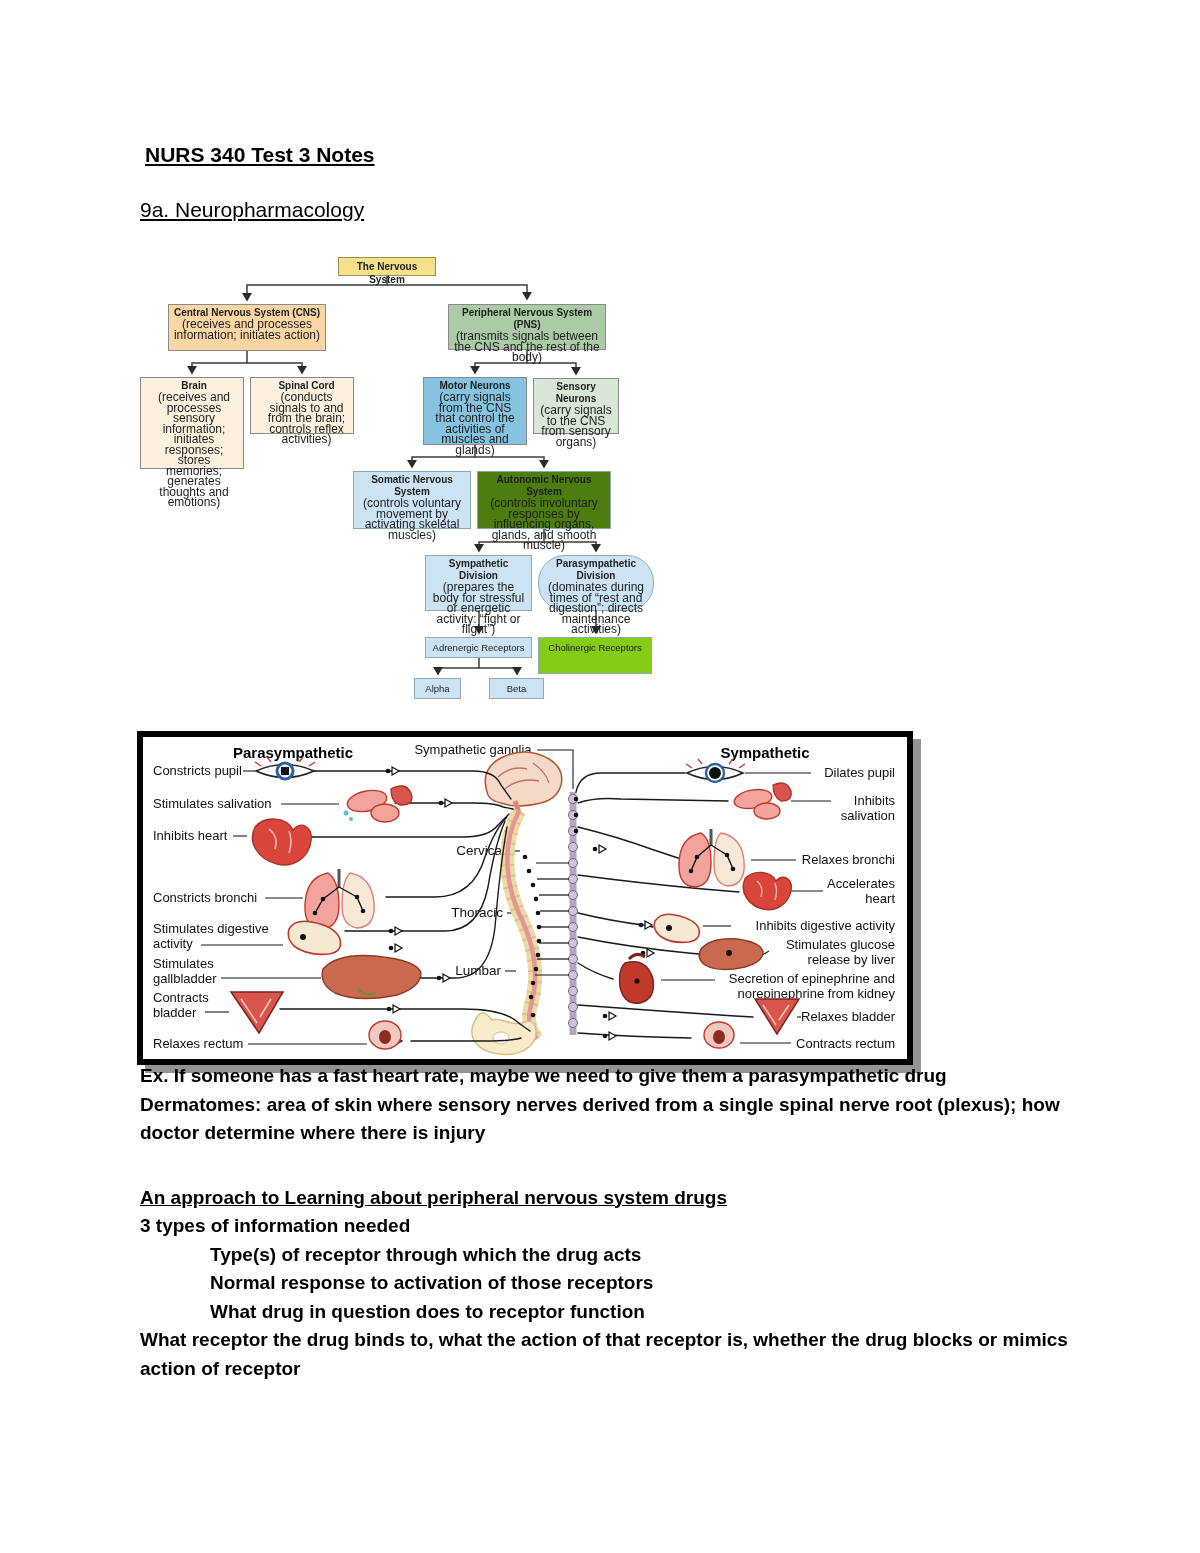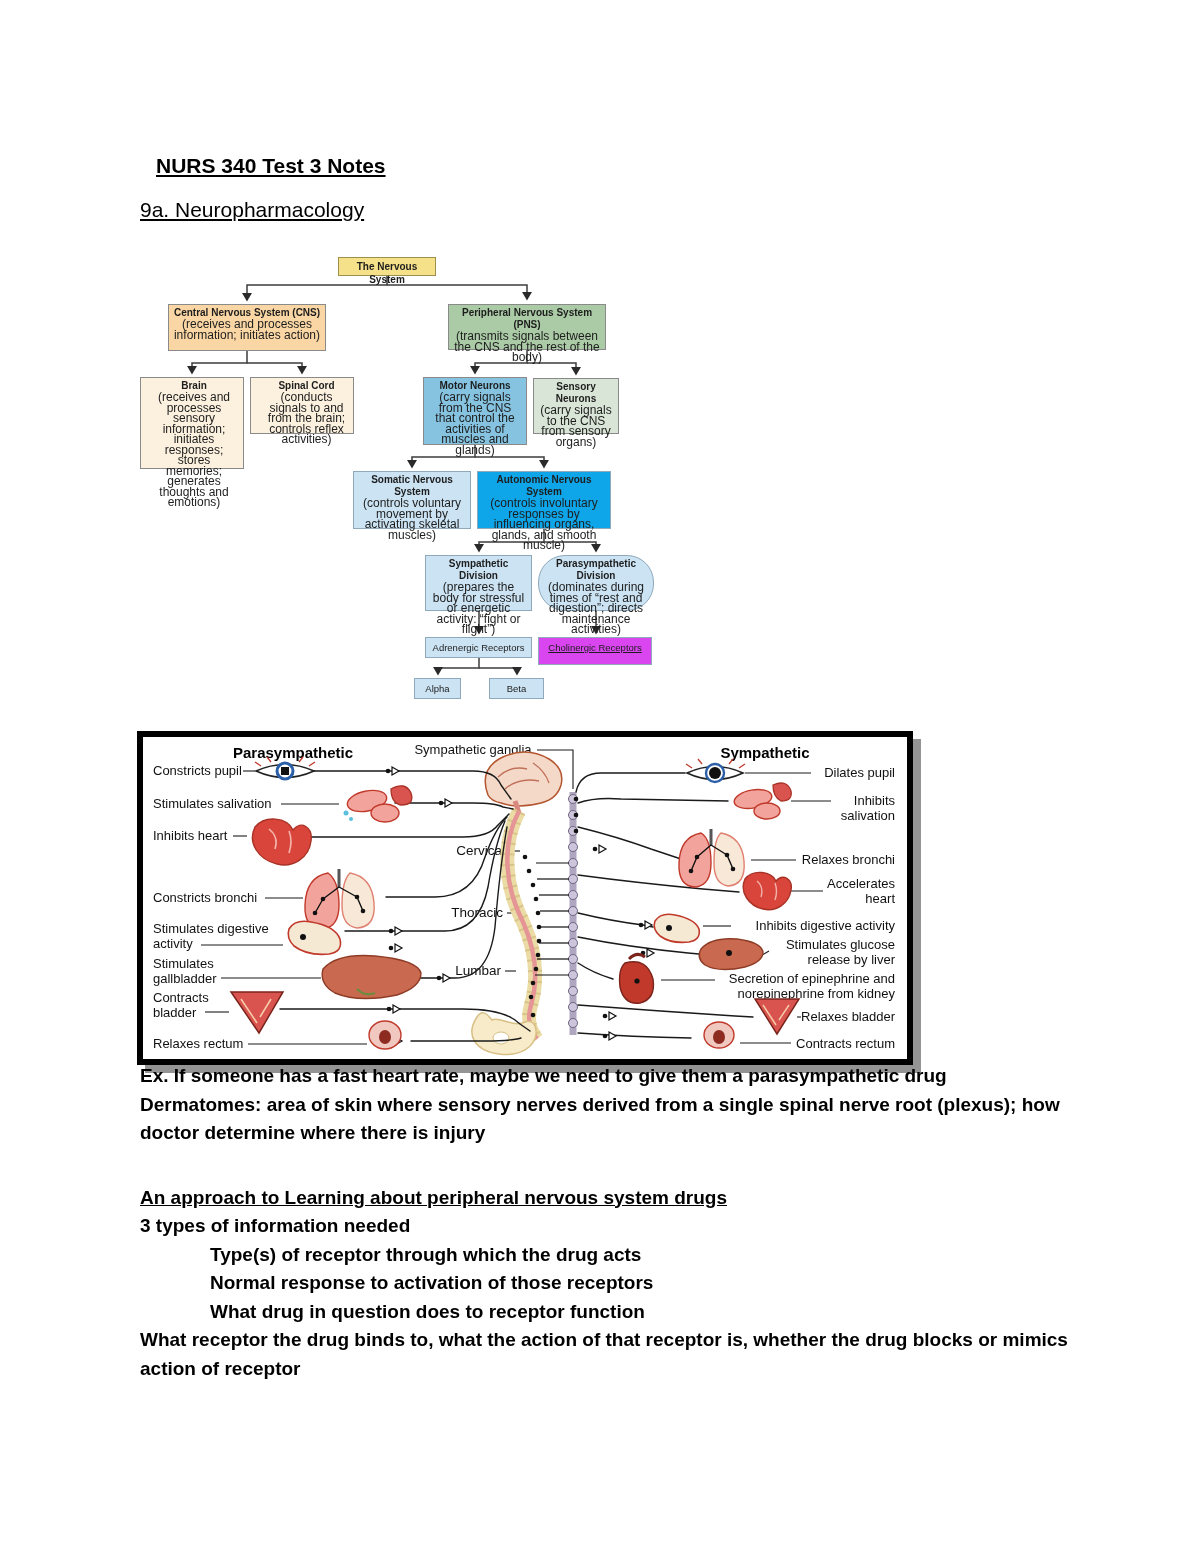--- a/index.html
+++ b/index.html
@@ -1,21 +1,21 @@
 <!DOCTYPE html>
 <html><head>
 <meta charset="utf-8">
 <style>
   html,body{margin:0;padding:0;background:#ffffff;}
   body{font-family:"Liberation Sans", sans-serif; color:#000;}
   .page{position:relative;width:1200px;height:1553px;background:#fff;overflow:hidden;}
 
   
   .doc-title{position:absolute;left:140px;top:138px;font-size:21px;font-weight:700;
-             text-decoration:underline;margin:16px;}
+             text-decoration:underline;margin:5px;}
   .section-heading{position:absolute;left:140px;top:198px;font-size:21px;font-weight:400;
              text-decoration:underline;margin:0;}
   .notes{position:absolute;left:140px;top:1062px;width:962px;font-size:19px;font-weight:700;
          line-height:28.5px;}
   .notes p{margin:0;}
   .notes .gap-above{margin-top:36px;}
   .notes .indent{padding-left:70px;}
   .underlined{text-decoration:underline;}
 
   
@@ -27,25 +27,25 @@
   .fbox .fbox-desc{font-size:12px;line-height:10.5px;}
   .fb-root {left:198px;top:5px;width:98px;height:19px;background:#F4E18A;border-color:#9E8F4A;}
   .fb-root .fbox-title{line-height:13px;}
   .fb-cns  {left:28px; top:52px; width:158px;height:47px;background:#F9D6A4;text-align:center;}
   .fb-pns  {left:308px;top:52px; width:158px;height:46px;background:#ABCBA6;}
   .fb-brain{left:0px;  top:125px;width:104px;height:92px;background:#FBF1DE;padding-left:7px;}
   .fb-spinal{left:110px;top:125px;width:104px;height:57px;background:#FBF1DE;padding-left:12px;}
   .fb-motor{left:283px;top:125px;width:104px;height:68px;background:#85C3E0;}
   .fb-sensory{left:393px;top:126px;width:86px;height:56px;background:#D9E5D6;}
   .fb-somatic{left:213px;top:219px;width:118px;height:58px;background:#CBE3F2;border-color:#8FA9BC;}
-  .fb-autonomic{left:337px;top:219px;width:134px;height:58px;background:#0ea5e9;border-color:#8FA9BC;}
+  .fb-autonomic{left:337px;top:219px;width:134px;height:58px;background:#4d7c0f;border-color:#8FA9BC;}
   .fb-sympdiv{left:285px;top:303px;width:107px;height:56px;background:#CBE3F2;border-color:#8FA9BC;}
   .fb-paradiv{left:398px;top:303px;width:116px;height:56px;background:#CBE3F2;border-color:#8FA9BC;border-radius:27px;}
   .fb-adren{left:285px;top:385px;width:107px;height:21px;background:#CBE3F2;border-color:#8FA9BC;}
-  .fb-cholin{left:398px;top:385px;width:114px;height:28px;background:#d946ef;border-color:#8FA9BC;text-decoration:underline;}
+  .fb-cholin{left:398px;top:385px;width:114px;height:37px;background:#84cc16;border-color:#8FA9BC;}
   .fb-alpha{left:274px;top:426px;width:47px;height:21px;background:#CBE3F2;border-color:#8FA9BC;}
   .fb-beta {left:349px;top:426px;width:55px;height:21px;background:#CBE3F2;border-color:#8FA9BC;}
   .fb-adren .fbox-title,.fb-cholin .fbox-title,.fb-alpha .fbox-title,.fb-beta .fbox-title
         {font-weight:400;font-size:9.5px;line-height:15px;}
 
   
   .anatomy{position:absolute;left:137px;top:731px;width:764px;height:322px;background:#fff;
            border:6px solid #000;box-shadow:8px 8px 0 #949494;}
   .anatomy svg{display:block;}
   .alabel{font-size:13px;fill:#111;}

